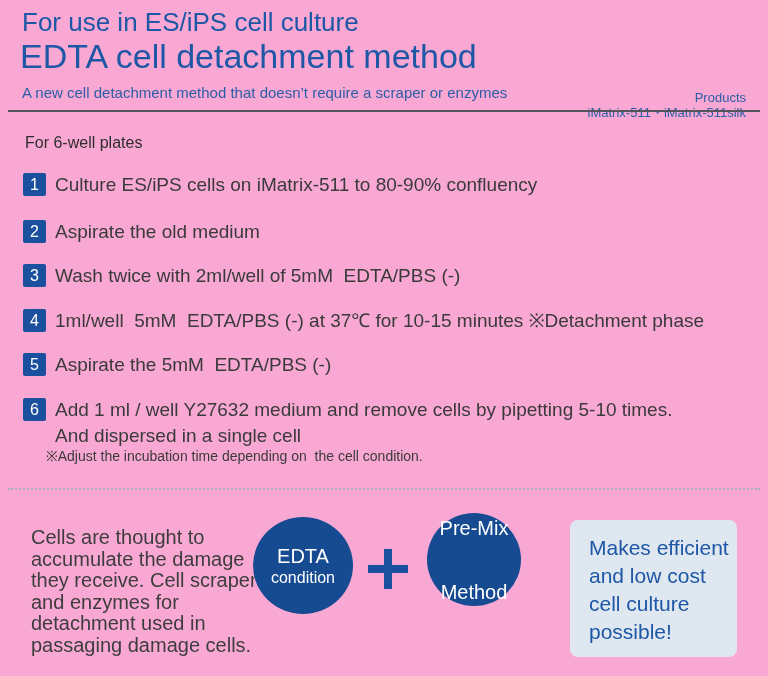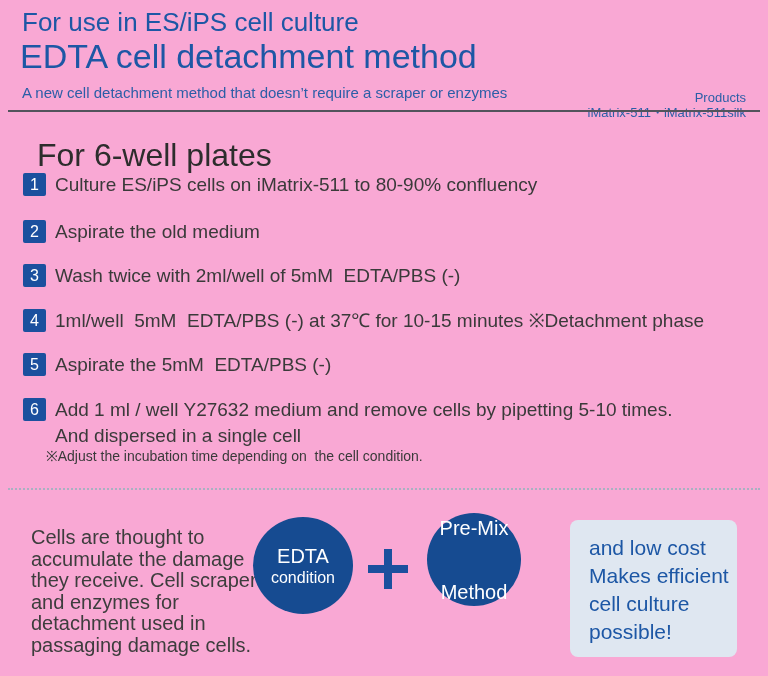--- a/index.html
+++ b/index.html
@@ -32,22 +32,22 @@
   .products-label { font-size: 13px; line-height: 15px; font-weight: 500; }
   .products-names { font-size: 13px; line-height: 15px; font-weight: 500; }
 
   .rule {
     position: absolute; left: 8px; right: 8px; top: 110px;
     height: 2px; background: #53545c;
   }
 
   
   .protocol-heading {
-    position: absolute; left: 21px; top: 124px; margin: 16px;
-    font-size: 32px; line-height: 30px; color: #2d2d2d; font-weight: 400;
+    position: absolute; left: 21px; top: 124px; margin: 4px;
+    font-size: 16px; line-height: 30px; color: #2d2d2d; font-weight: 400;
   }
   .step { position: absolute; left: 23px; display: flex; align-items: flex-start; }
   .step-1 { top: 172px; }
   .step-2 { top: 219px; }
   .step-3 { top: 263px; }
   .step-4 { top: 308px; }
   .step-5 { top: 352px; }
   .step-6 { top: 397px; }
   .step-num {
     flex: 0 0 auto;
@@ -174,19 +174,19 @@
     <div class="ph"></div>
     <div class="pv"></div>
   </div>
 
   <div class="circle circle-premix">
     <div class="circle-line-lg">Pre-Mix</div>
     <div class="circle-line-lg">Method</div>
   </div>
 
   <div class="benefit">
+    <div class="benefit-line">Makes efficient</div>
     <div class="benefit-line">and low cost</div>
-    <div class="benefit-line">Makes efficient</div>
     <div class="benefit-line">cell culture</div>
     <div class="benefit-line">possible!</div>
   </div>
 
 </div>
 
 </body></html>

